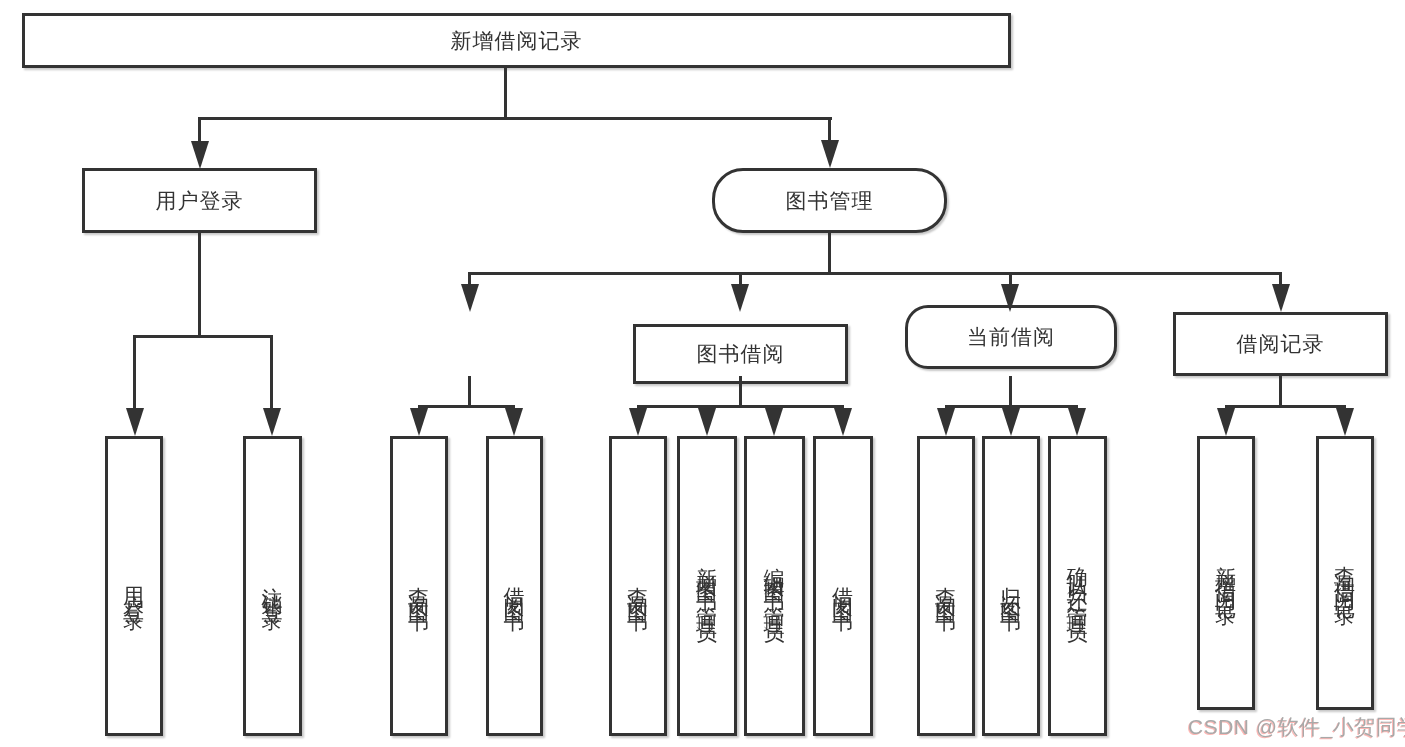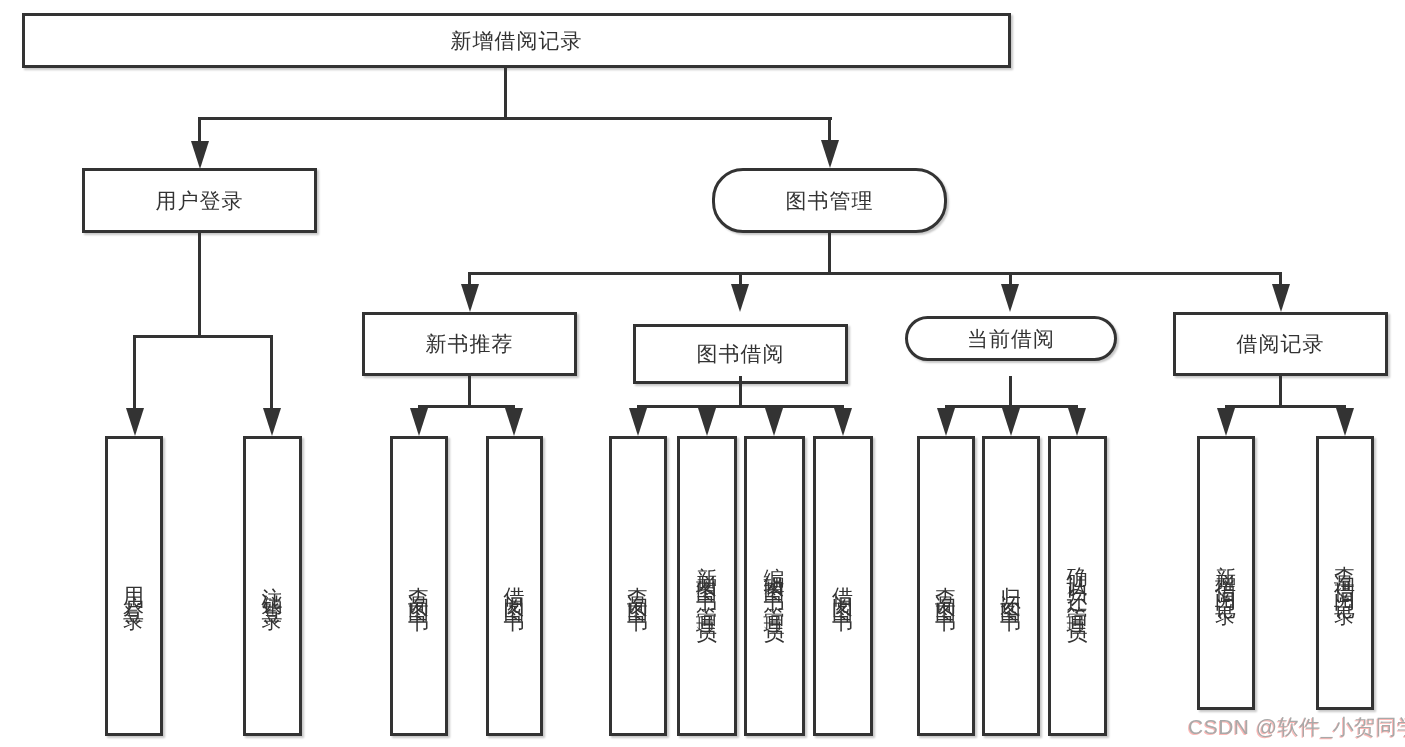--- a/index.html
+++ b/index.html
@@ -62,29 +62,26 @@
   </div>
 
   <div class="node" style="left:82px;top:168px;width:235px;height:65px;">
     <span>用户登录</span>
   </div>
 
   <div class="node" style="left:712px;top:168px;width:235px;height:65px;border-radius:31px;">
     <span>图书管理</span>
   </div>
 
-  <div class="node" style="left:362px;top:312px;width:215px;height:64px;">
-    <span>新书推荐</span>
-  </div>
 
   <div class="node" style="left:633px;top:324px;width:215px;height:60px;">
     <span>图书借阅</span>
   </div>
 
-  <div class="node" style="left:905px;top:316px;width:212px;height:45px;border-radius:23px;">
+  <div class="node" style="left:905px;top:305px;width:212px;height:64px;border-radius:23px;">
     <span>当前借阅</span>
   </div>
 
   <div class="node" style="left:1173px;top:312px;width:215px;height:64px;">
     <span>借阅记录</span>
   </div>
 
   <div class="node vert" style="left:105px;top:436px;width:58px;height:300px;">
     <span>用户登录</span>
   </div>

